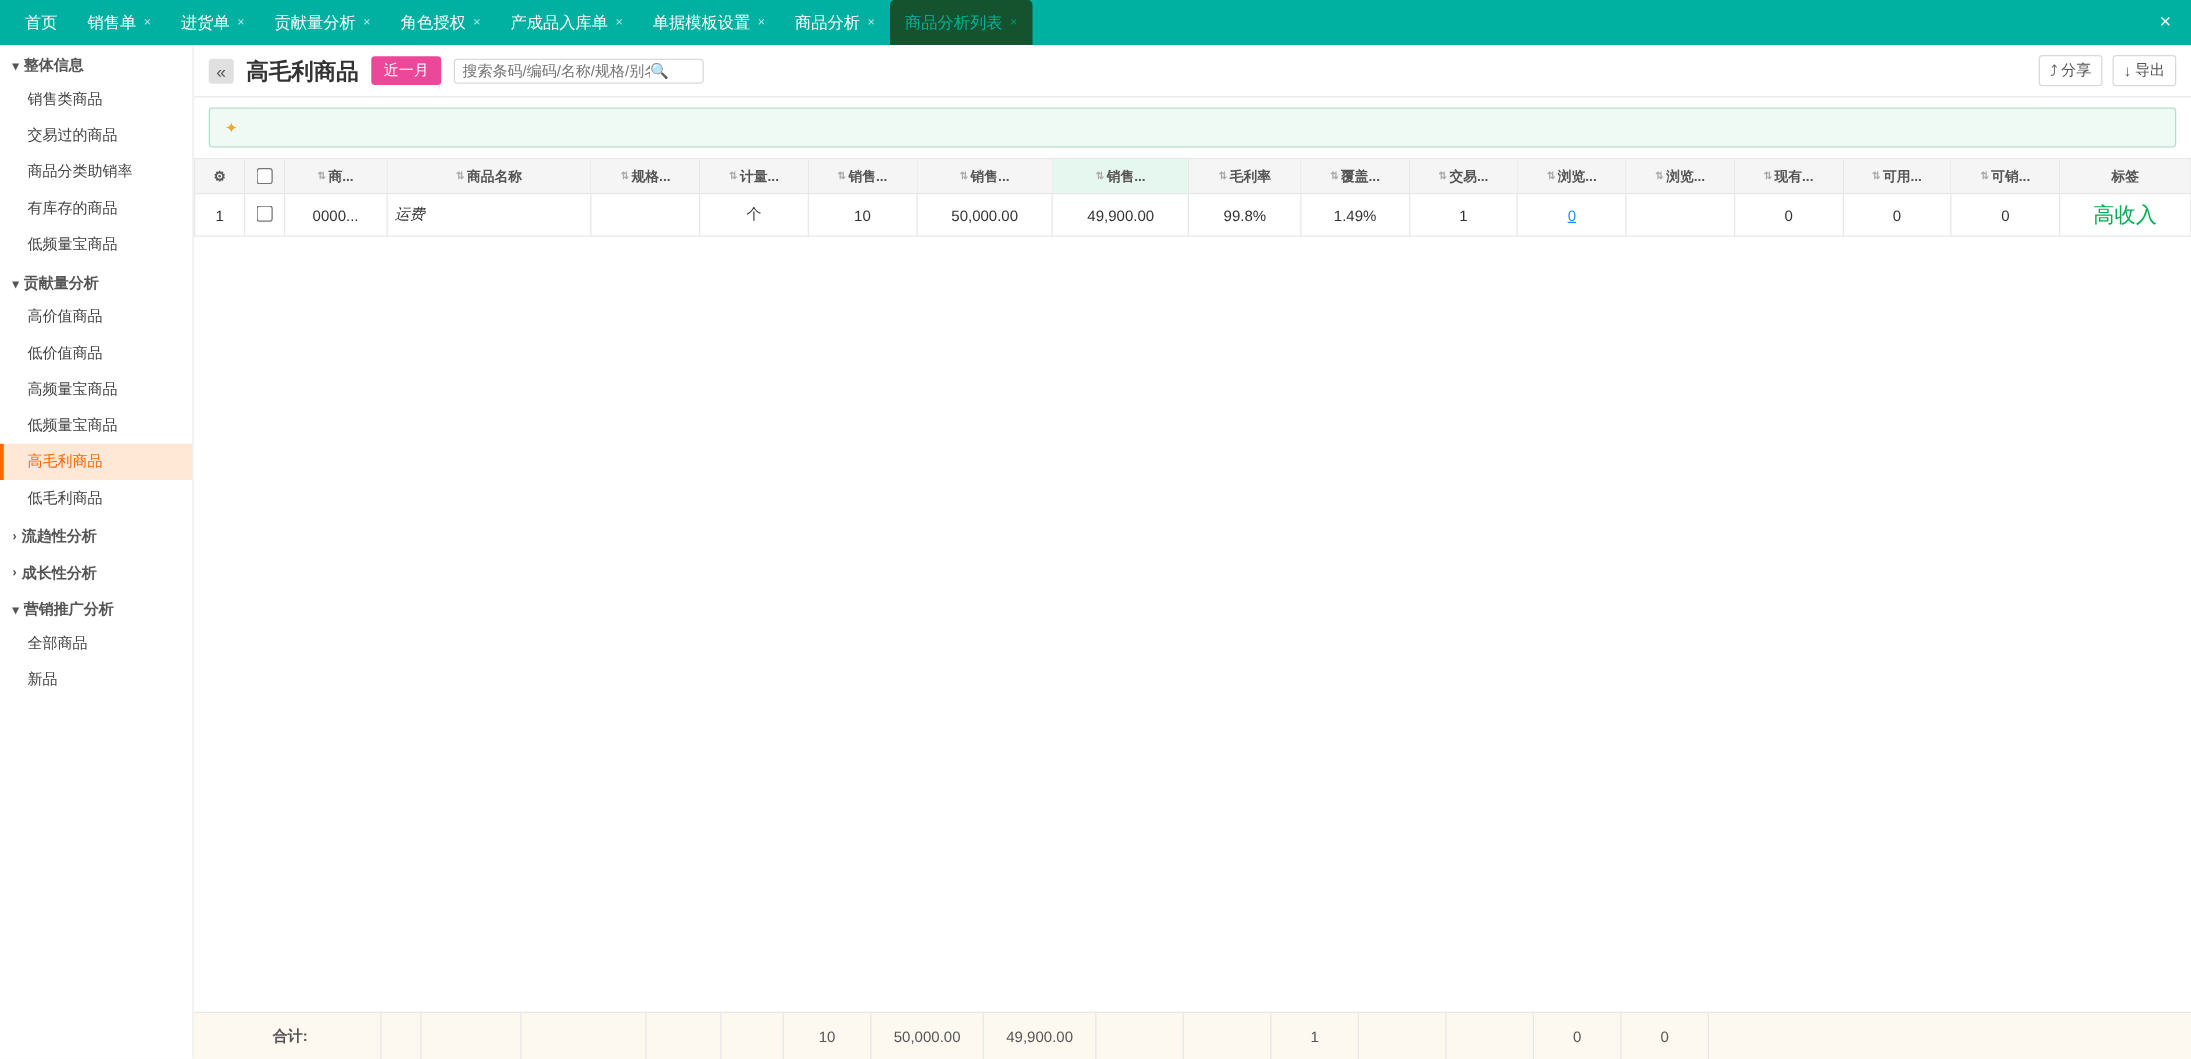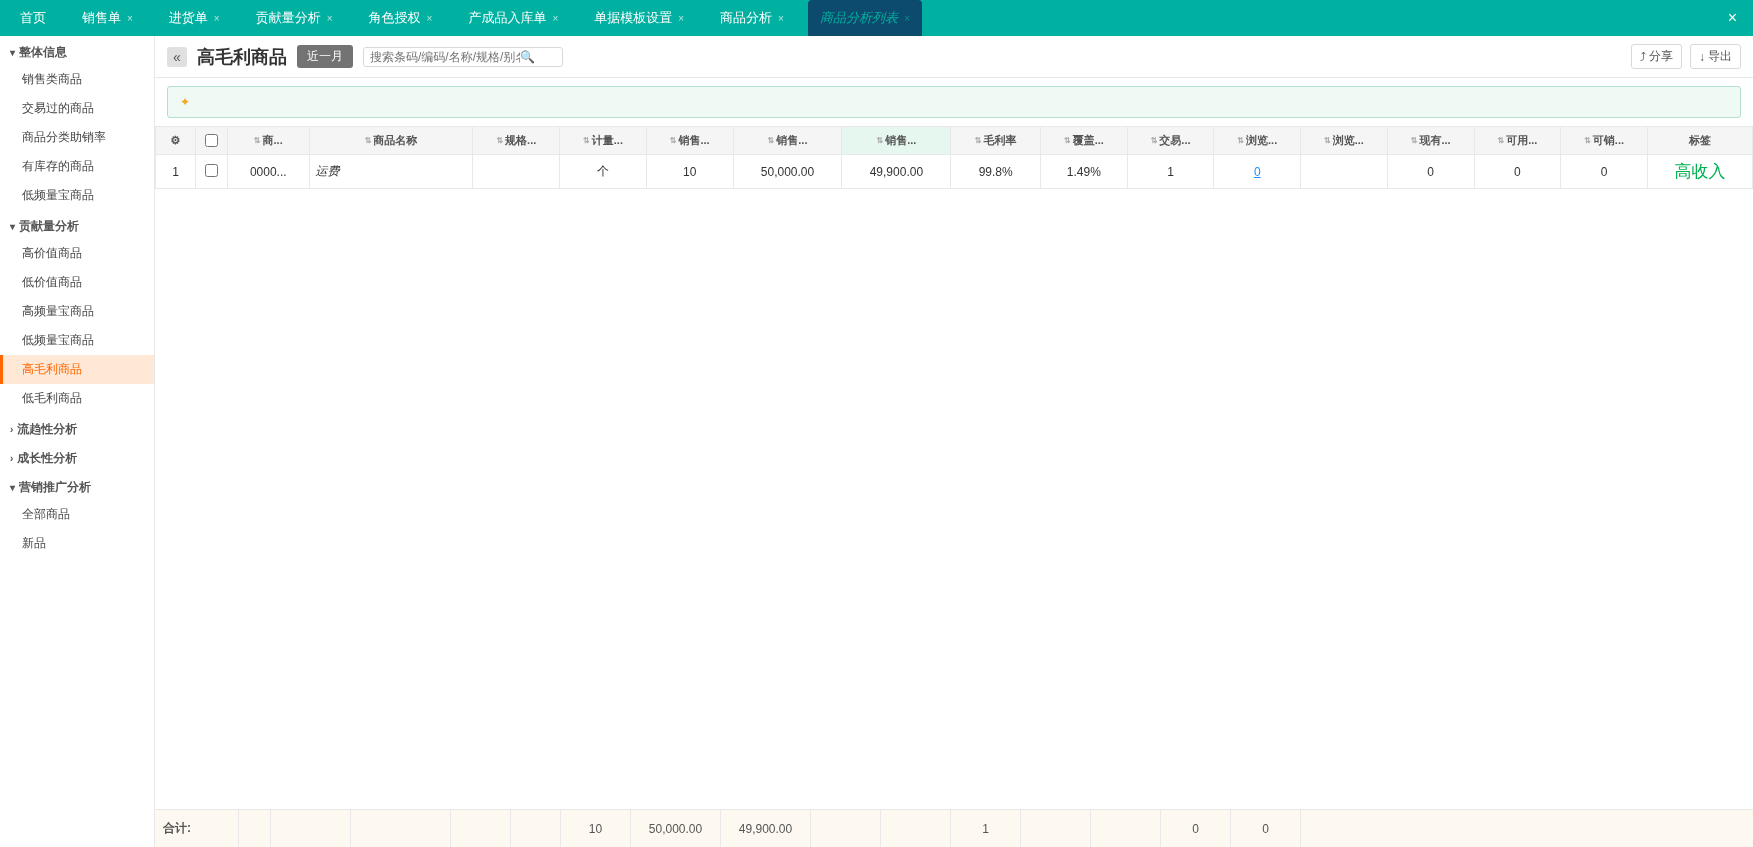--- a/index.html
+++ b/index.html
@@ -2,28 +2,28 @@
 <html><head>
   <meta charset="utf-8">
   <style>
     * { margin: 0; padding: 0; box-sizing: border-box; }
     body { font-family: 'Microsoft YaHei', Arial, sans-serif; font-size: 12px; background: #f5f5f5; overflow: hidden; width: 1753px; height: 847px; }
 
     
     .top-nav {
       display: flex; align-items: center;
       background: #00b0a0; height: 36px;
-      padding: 0 8px; gap: 12px;
+      padding: 0 8px; gap: 0;
     }
     .nav-item {
       color: #fff; padding: 0 12px; height: 36px;
       display: flex; align-items: center; gap: 4px;
       cursor: pointer; font-size: 13px; white-space: nowrap;
     }
-    .nav-item.active { background: #0c4a6e; color: #00b0a0; border-radius: 4px 4px 0 0; font-style: italic; }
+    .nav-item.active { background: #14532d; color: #00b0a0; border-radius: 4px 4px 0 0; }
     .nav-item .close-btn { font-size: 10px; margin-left: 2px; opacity: 0.7; }
     .nav-spacer { flex: 1; }
     .nav-close { color: #fff; font-size: 16px; cursor: pointer; padding: 0 8px; }
 
     
     .main-layout { display: flex; height: calc(847px - 36px); }
 
     
     .sidebar {
       width: 155px; background: #fff; border-right: 1px solid #e8e8e8;
@@ -46,21 +46,21 @@
       flex: 1; display: flex; flex-direction: column; overflow: hidden; background: #fff;
     }
 
     
     .content-header {
       display: flex; align-items: center; padding: 8px 12px; gap: 10px;
       border-bottom: 1px solid #e8e8e8; background: #fff;
     }
     .content-title { font-size: 18px; font-weight: bold; color: #333; }
     .period-btn {
-      background: #737373; color: #fff; border: none; border-radius: 3px;
+      background: #ec4899; color: #fff; border: none; border-radius: 3px;
       padding: 3px 10px; font-size: 12px; cursor: pointer;
     }
     .search-box {
       display: flex; align-items: center; border: 1px solid #d9d9d9;
       border-radius: 3px; padding: 2px 6px; flex: 0 0 200px;
     }
     .search-box input {
       border: none; outline: none; font-size: 12px; width: 150px; color: #999;
     }
     .search-icon { color: #aaa; cursor: pointer; }
@@ -103,21 +103,21 @@
     .sort-icon { font-size: 8px; color: #aaa; }
     .tag-green { color: #00b050; font-size: 17px; }
     .tag-link { color: #1890ff; text-decoration: underline; cursor: pointer; }
 
     
     .footer-bar {
       position: absolute; bottom: 0; left: 0; right: 0;
       height: 38px; background: #fef9f0; border-top: 1px solid #e8e8e8;
       display: flex; align-items: center; font-size: 12px; color: #555;
     }
-    .footer-label { padding: 0 8px; font-weight: bold; }
+    .footer-label { padding: 0 19px; font-weight: bold; margin-left: 44px; }
     .footer-cells { display: flex; flex: 1; }
     .footer-cell { text-align: center; border-right: 1px solid #e8e8e8; padding: 0 6px; line-height: 38px; }
   </style>
 </head>
 <body>
 
 <div class="top-nav">
   <div class="nav-item">
     <span>首页</span>
   </div>

